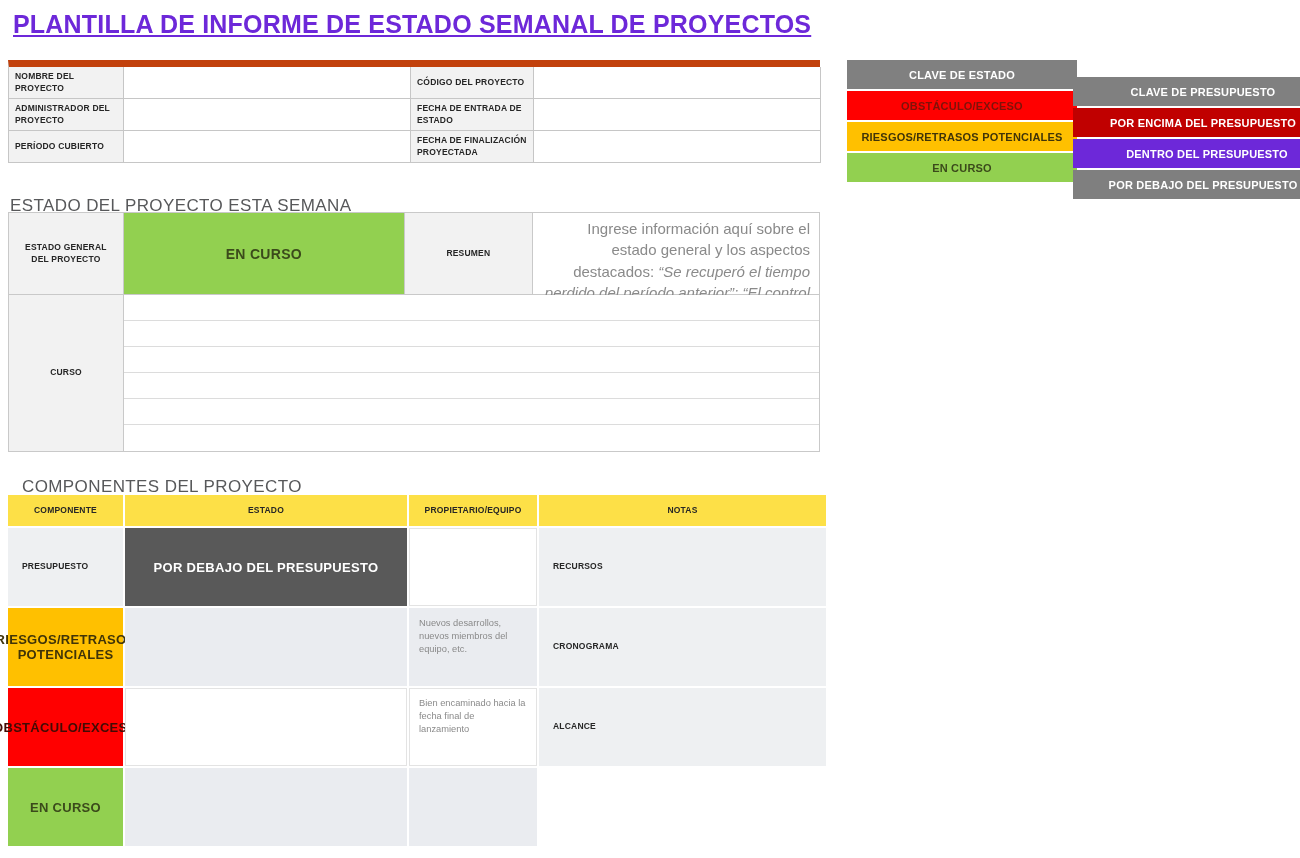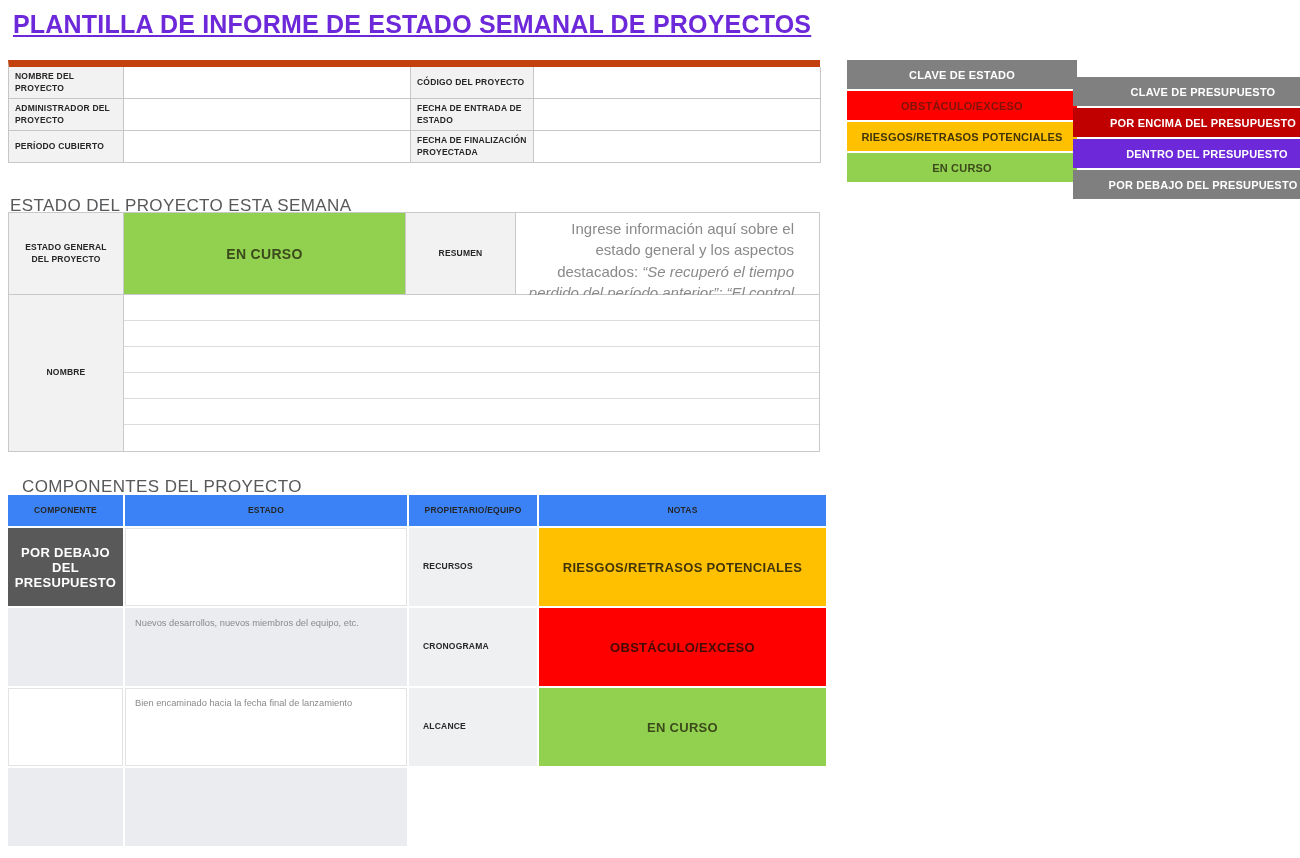--- a/index.html
+++ b/index.html
@@ -46,42 +46,42 @@
   .section-heading { font-size: 17px; color: #57585a; letter-spacing: 0.4px; }
   .heading-weekly { left: 10px; top: 196px; }
   .heading-components { left: 22px; top: 477px; }
 
   
   .weekly-table { left: 8px; top: 212px; width: 812px; border: 1px solid #c9c9c9; }
   .weekly-row1 { display: flex; height: 81px; }
   .cell { display: flex; align-items: center; justify-content: center; text-align: center; }
   .wt-general-label { width: 115px; background: #f2f2f2; border-right: 1px solid #c9c9c9; padding: 4px 10px; }
   .wt-general-status { width: 282px; font-size: 14px; font-weight: 600; letter-spacing: 0.3px; border-right: 1px solid #c9c9c9; }
-  .wt-summary-label { width: 110px; background: #f2f2f2; border-right: 1px solid #c9c9c9; padding: 4px 8px; }
+  .wt-summary-label { width: 128px; background: #f2f2f2; border-right: 1px solid #c9c9c9; padding: 4px 8px; }
   .wt-summary-text {
     width: 287px; padding: 5px 9px;
     font-size: 15px; color: #8a8a8a; line-height: 1.42; text-align: right;
   }
   .italic { font-style: italic; }
   .weekly-row2 { display: flex; border-top: 1px solid #c9c9c9; }
   .wt-milestones-label { width: 115px; background: #f2f2f2; border-right: 1px solid #c9c9c9; }
   .milestone-rows { flex: 1; display: flex; flex-direction: column; }
   .milestone-row { height: 26px; background: #ffffff; border-bottom: 1px solid #dcdcdc; }
   .milestone-row:last-child { border-bottom: none; }
 
   
   .components-table {
     left: 8px; top: 495px; width: 812px;
     display: grid;
     grid-template-columns: 115px 282px 128px 287px;
     grid-template-rows: 31px 78px 78px 78px 78px;
     gap: 2px; background: #ffffff;
   }
   .ct-header {
-    background: #3b82f6; display: flex; align-items: center; justify-content: center;
+    background: #fde047; display: flex; align-items: center; justify-content: center;
     text-align: left;
   }
   .ct-component {
     background: #eef0f2; display: flex; align-items: center; padding-left: 14px;
   }
   .ct-status {
     display: flex; align-items: center; justify-content: center; text-align: center;
     font-size: 13px; font-weight: 600; letter-spacing: 0.3px;
   }
   .ct-owner, .ct-notes { background: #ffffff; box-shadow: inset 0 0 0 1px #e3e3e3; }
@@ -131,40 +131,41 @@
 <div class="abs weekly-table">
   <div class="weekly-row1">
     <div class="cell wt-general-label lbl">ESTADO GENERAL DEL PROYECTO</div>
     <div class="cell wt-general-status" style="background-color: rgb(146, 208, 80); color: rgb(59, 74, 27);">EN CURSO</div>
     <div class="cell wt-summary-label lbl">RESUMEN</div>
     <div class="wt-summary-text">
       <span>Ingrese información aquí sobre el estado general y los aspectos destacados: </span><span class="italic">“Se recuperó el tiempo perdido del período anterior”; “El control de calidad comenzó dos días antes de lo previsto”; “Retraso en algunos comentarios de los clientes, pero mínimo”.</span>
     </div>
   </div>
   <div class="weekly-row2">
-    <div class="cell wt-milestones-label lbl">NOMBRE</div>
+    <div class="cell wt-milestones-label lbl">CURSO</div>
     <div class="milestone-rows">
       <div class="milestone-row"></div>
       <div class="milestone-row"></div>
       <div class="milestone-row"></div>
       <div class="milestone-row"></div>
       <div class="milestone-row"></div>
       <div class="milestone-row"></div>
     </div>
   </div>
 </div>
 
 <div class="abs section-heading heading-components">COMPONENTES DEL PROYECTO</div>
 
 <div class="abs components-table">
   <div class="ct-header lbl">COMPONENTE</div>
   <div class="ct-header lbl">ESTADO</div>
   <div class="ct-header lbl">PROPIETARIO/EQUIPO</div>
   <div class="ct-header lbl">NOTAS</div>
 
+  <div class="ct-component lbl">PRESUPUESTO</div>
   <div class="ct-status" style="background-color: rgb(89, 89, 89); color: rgb(255, 255, 255);">POR DEBAJO DEL PRESUPUESTO</div>
   <div class="ct-owner"></div>
 
   <div class="ct-component lbl">RECURSOS</div>
   <div class="ct-status" style="background-color: rgb(255, 192, 0); color: rgb(64, 52, 8);">RIESGOS/RETRASOS POTENCIALES</div>
   <div class="ct-owner banded"></div>
   <div class="ct-notes banded">
     <span>Nuevos desarrollos, nuevos miembros del equipo, etc.</span><span class="italic"></span>
   </div>
 

